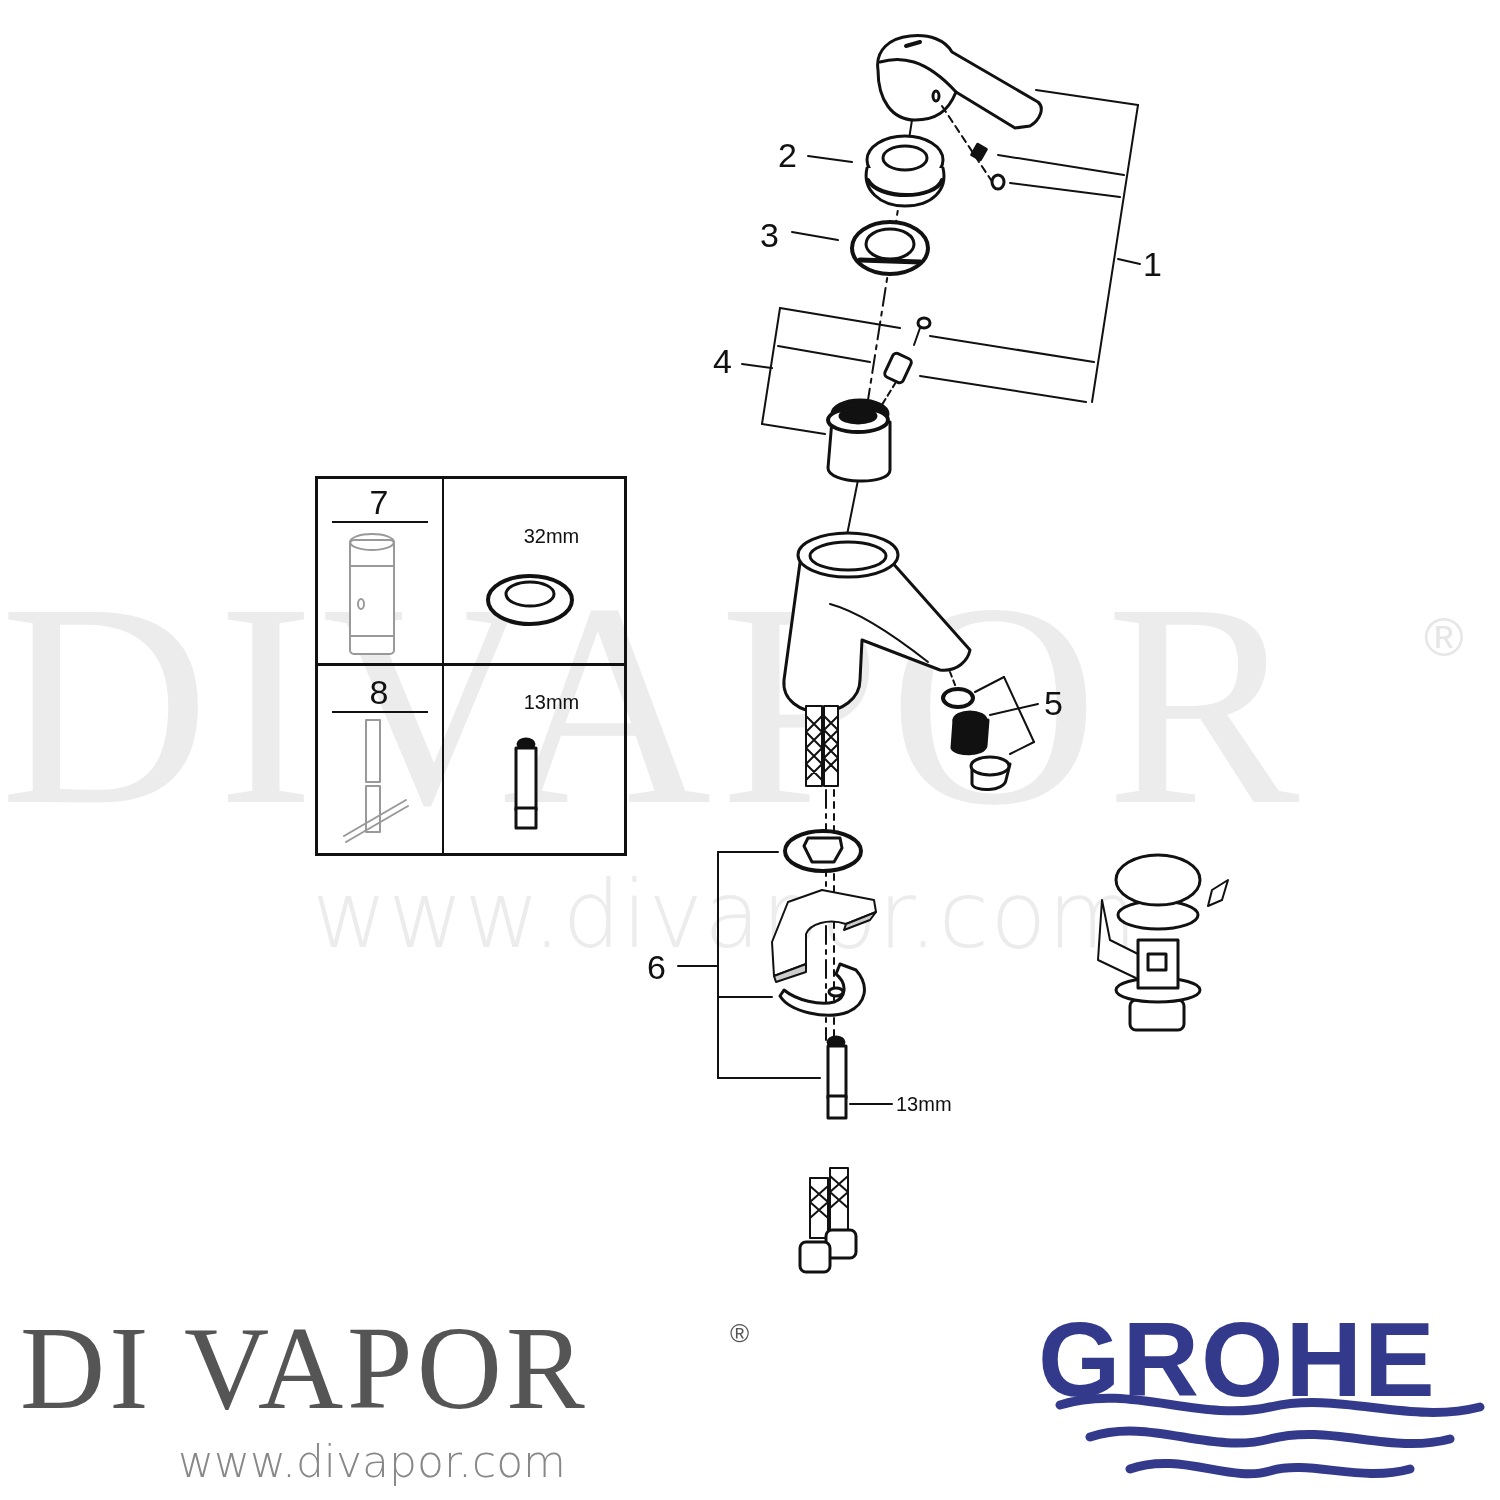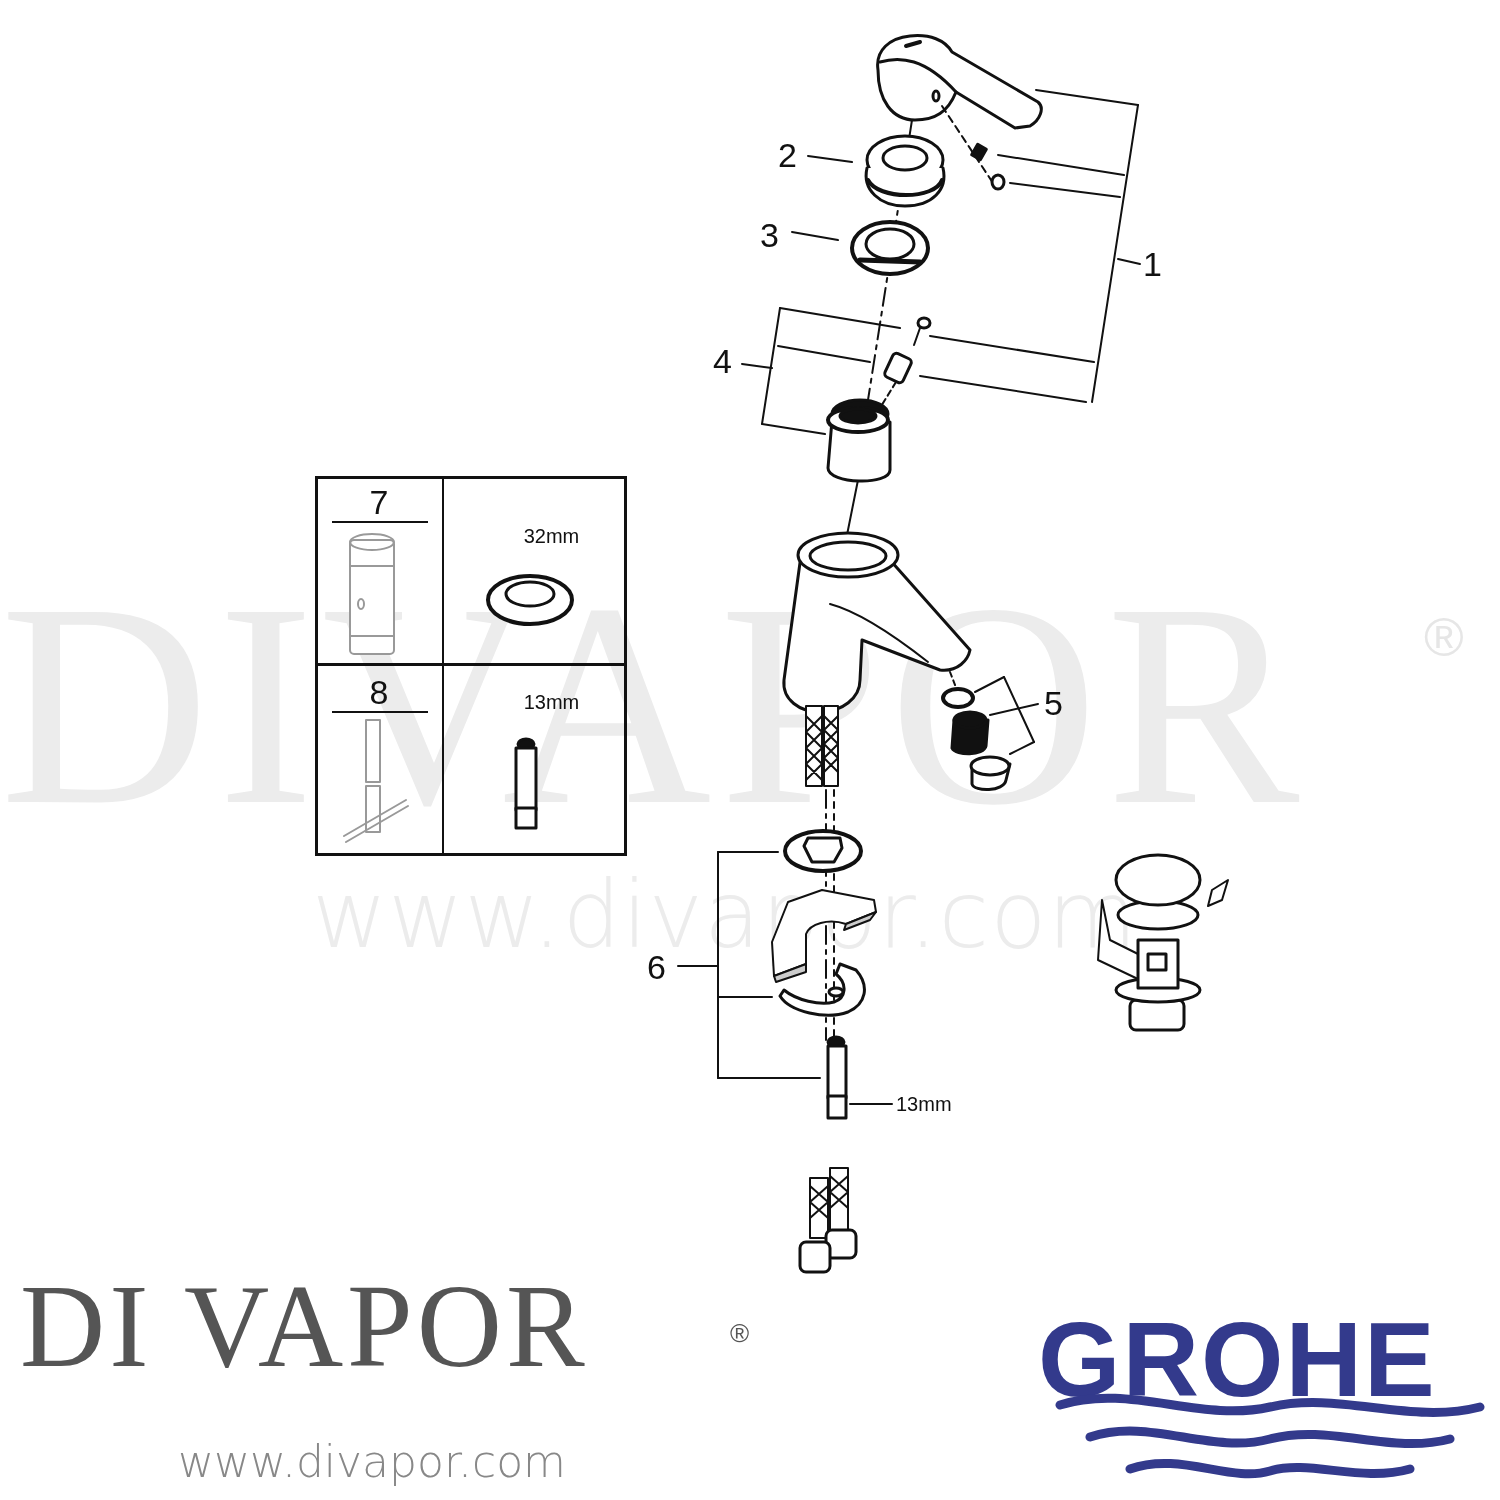--- a/index.html
+++ b/index.html
@@ -9,21 +9,21 @@
   .wm-url { position: absolute; left: 312px; top: 862px; font-family: "DejaVu Sans", sans-serif; font-size: 92px; font-weight: 200; color: #ececec; letter-spacing: 1px; z-index: 0; white-space: nowrap; }
   svg.diagram { position: absolute; left: 0; top: 0; z-index: 1; }
   .callout { position: absolute; font-family: "Liberation Sans", sans-serif; font-size: 34px; color: #111; z-index: 2; line-height: 1; }
   .dim { position: absolute; font-family: "Liberation Sans", sans-serif; font-size: 20px; color: #111; z-index: 2; line-height: 1; }
   .tools-table { position: absolute; left: 315px; top: 476px; width: 312px; height: 380px; border: 3px solid #111; box-sizing: border-box; z-index: 2; background: transparent; }
   .tools-table .vline { position: absolute; left: 124px; top: 0; width: 2px; height: 100%; background: #111; }
   .tools-table .hline { position: absolute; left: 0; top: 184px; width: 100%; height: 3px; background: #111; }
   .cell-num { position: absolute; font-size: 34px; color: #111; text-align: center; width: 110px; }
   .cell-rule { position: absolute; height: 2px; background: #111; width: 96px; }
   .cell-dim { position: absolute; font-size: 20px; color: #111; text-align: center; width: 215px; }
-  .divapor-logo { position: absolute; left: 20px; top: 1268px; font-family: "Liberation Serif", serif; font-size: 118px; color: #555555; letter-spacing: 4px; line-height: 1; white-space: nowrap; z-index: 2; }
+  .divapor-logo { position: absolute; left: 20px; top: 1310px; font-family: "Liberation Serif", serif; font-size: 118px; color: #555555; letter-spacing: 4px; line-height: 1; white-space: nowrap; z-index: 2; }
   .divapor-reg { position: absolute; left: 730px; top: 1318px; font-family: "Liberation Sans", sans-serif; font-size: 26px; color: #555555; z-index: 2; }
   .divapor-url { position: absolute; left: 178px; top: 1440px; font-family: "DejaVu Sans", sans-serif; font-size: 44px; color: #888888; letter-spacing: 0px; line-height: 1; z-index: 2; white-space: nowrap; font-weight: 200; }
   .grohe-text { position: absolute; left: 1038px; top: 1290px; font-family: "Liberation Sans", sans-serif; font-weight: 700; font-size: 106px; letter-spacing: 2px; line-height: 1; z-index: 2; white-space: nowrap; margin-top: 16px; }
   svg.waves { position: absolute; left: 1050px; top: 1385px; z-index: 2; }
 </style>
 </head>
 <body>
 
 <div class="wm-big">DIVAPOR</div>
 <div class="wm-reg">®</div>

